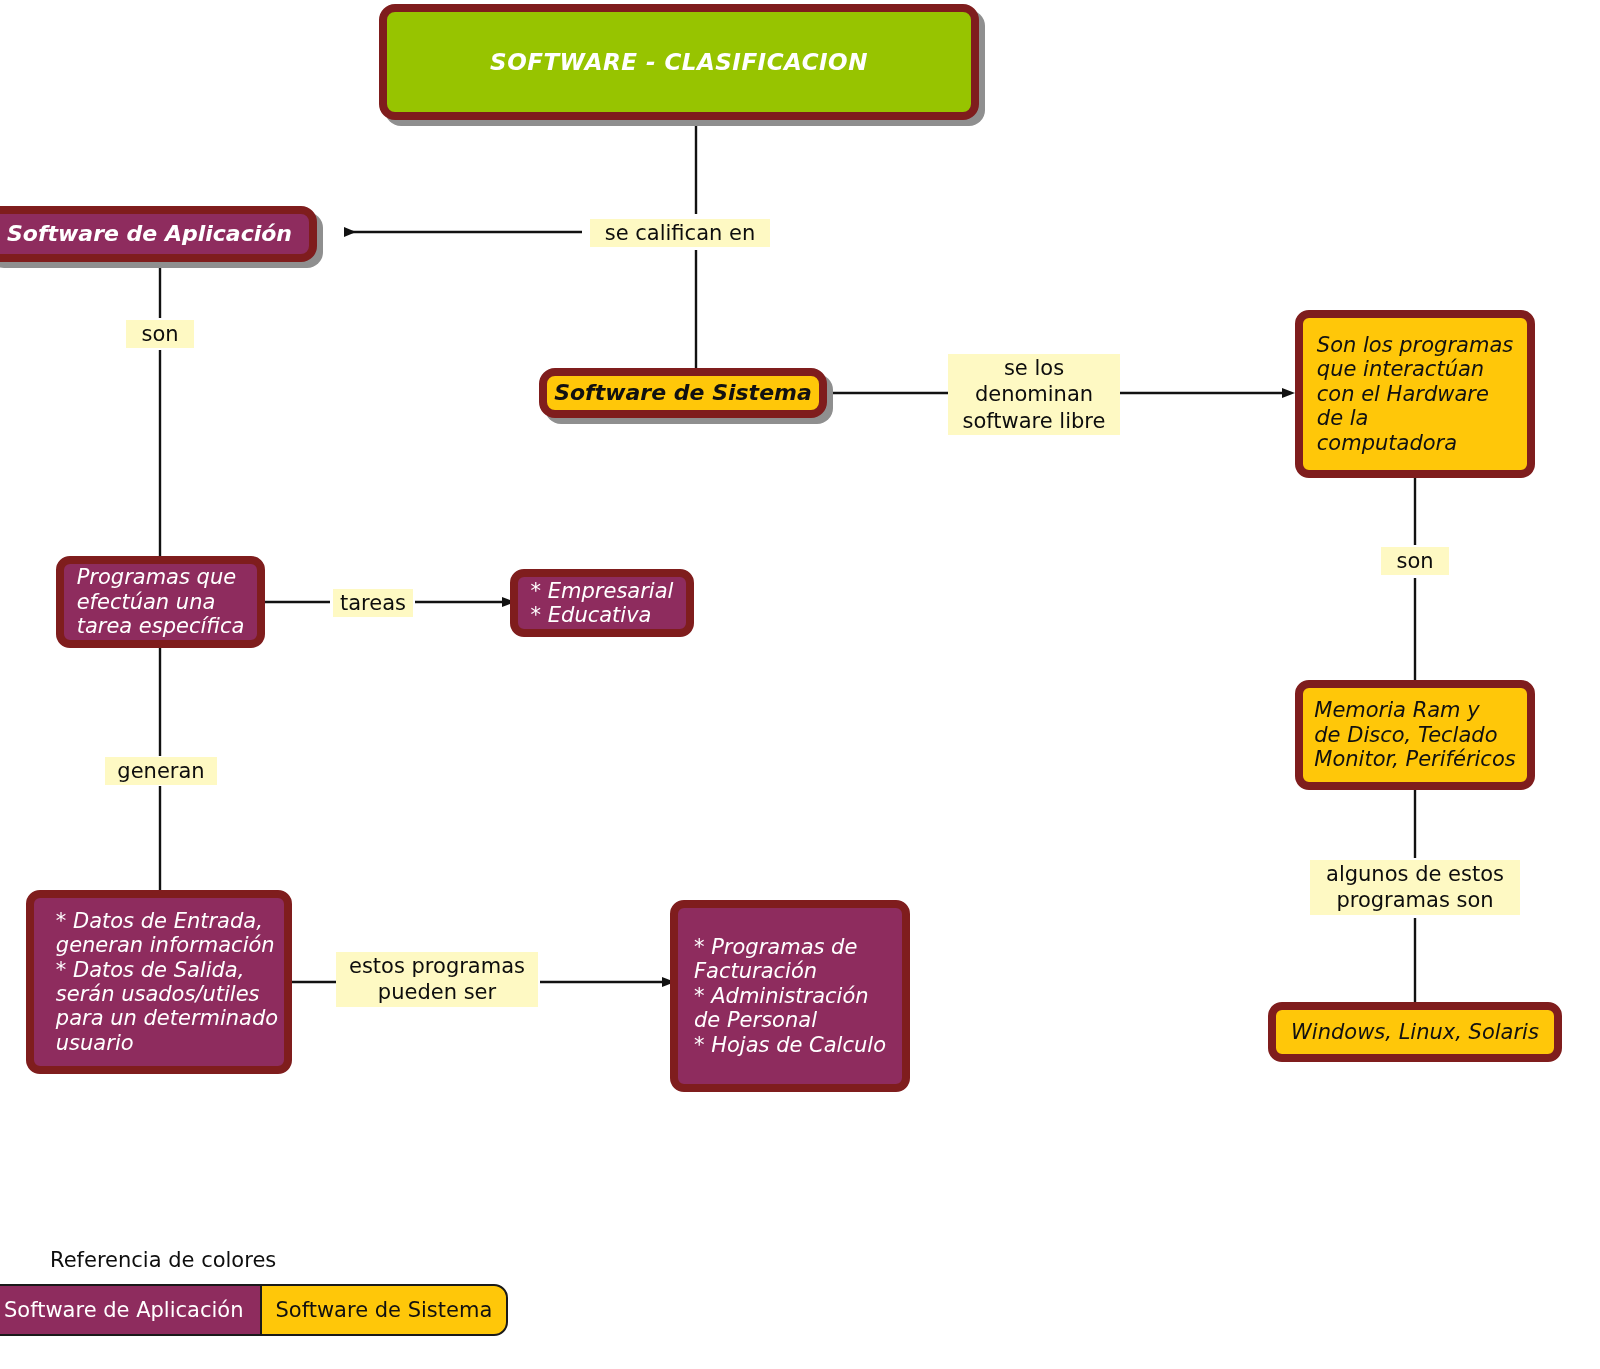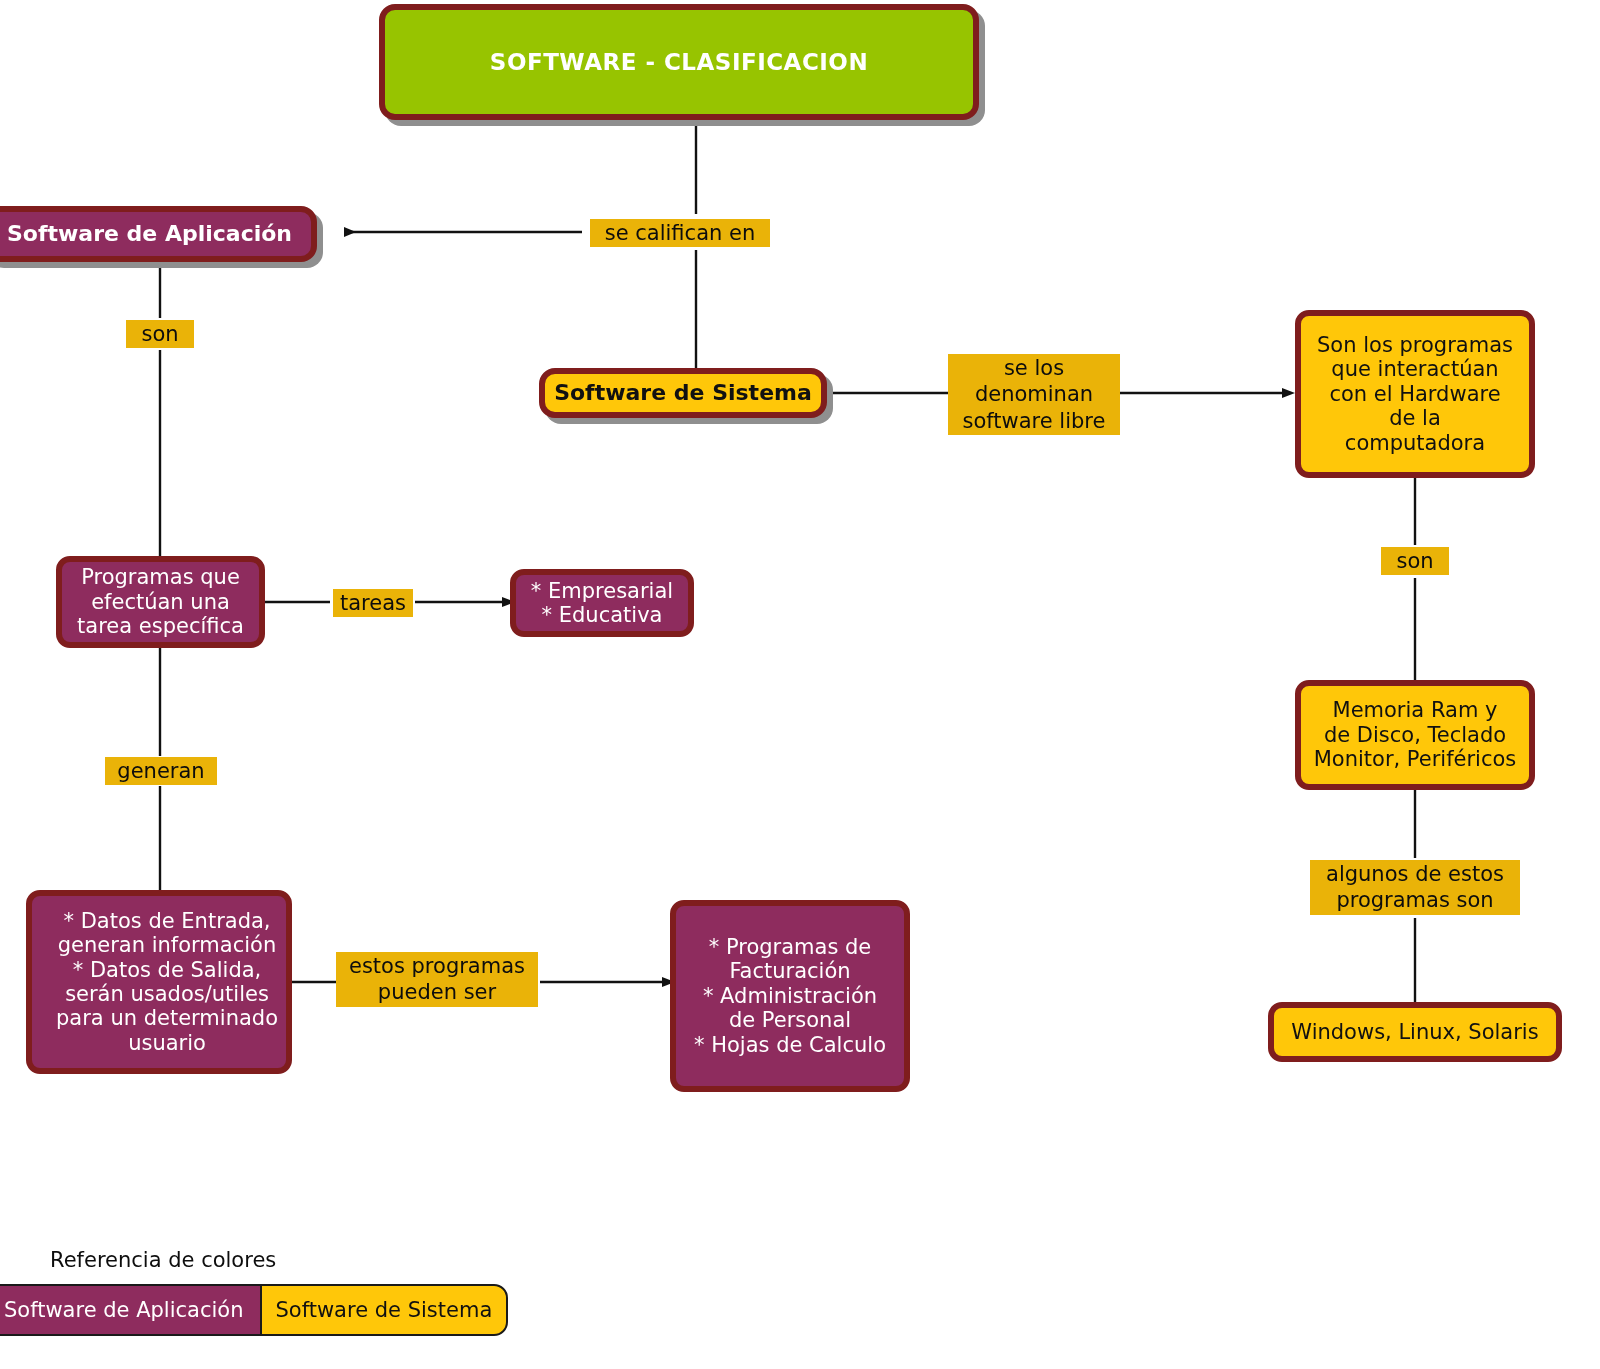--- a/index.html
+++ b/index.html
@@ -28,26 +28,27 @@
     pointer-events: none;
   }
 
   
   .node {
     position: absolute;
     box-sizing: border-box;
     display: flex;
     align-items: center;
     justify-content: center;
-    text-align: center;
-    border: 6px solid #7f1d1d;
+    text-align: left;
+    border: 8px solid #7f1d1d;
     border-radius: 14px;
     line-height: 1.16;
     white-space: pre-line;
     z-index: 3;
+    font-style: italic;
   }
   .node.title {
     background: #97c400;
     color: #ffffff;
     font-weight: bold;
     font-size: 23px;
     letter-spacing: 0.5px;
     border-radius: 16px;
     box-shadow: 6px 6px 0 0 #8f8f8f;
   }
@@ -72,21 +73,21 @@
   }
 
   
   .elabel {
     position: absolute;
     font-size: 21px;
     color: #0d0d0d;
     text-align: center;
     white-space: pre-line;
     line-height: 1.25;
-    background: #eab308;
+    background: #fef9c3;
     padding: 1px 6px;
     box-sizing: border-box;
     z-index: 4;
   }
 
   
   .legend-title {
     position: absolute;
     font-size: 21px;
     color: #0d0d0d;

